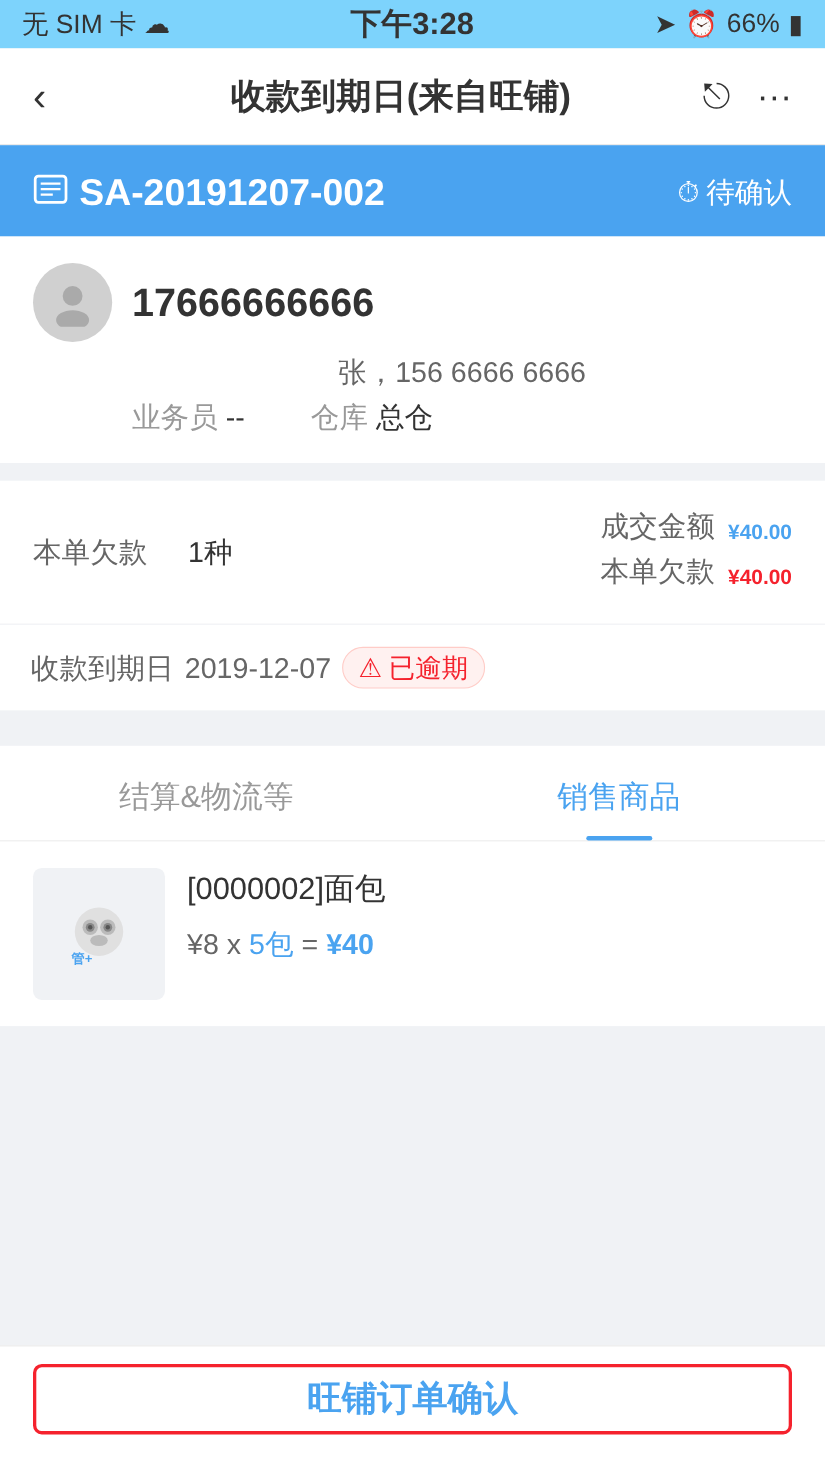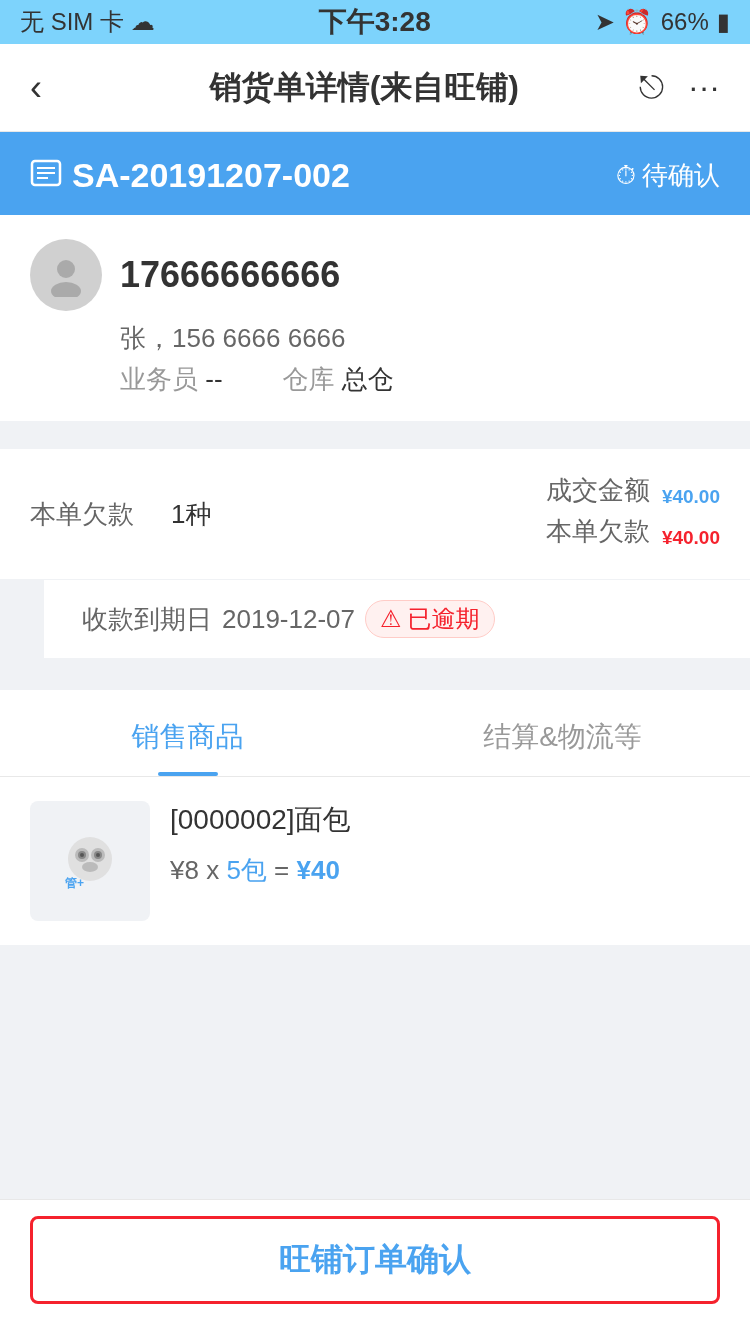--- a/index.html
+++ b/index.html
@@ -89,21 +89,22 @@
     }
     .order-date {
       color: rgba(255,255,255,0.92);
       font-size: 26px;
     }
 
     
     .customer-card {
       background: #fff;
       padding: 24px 30px;
-      margin-bottom: 12px;
+      margin-bottom: 0;
+      text-align: center;
     }
     .customer-top {
       display: flex;
       align-items: center;
       gap: 18px;
       margin-bottom: 10px;
     }
     .customer-avatar {
       width: 72px;
       height: 72px;
@@ -187,28 +188,27 @@
       color: #4aa3f0;
       font-weight: 700;
     }
     .amount-val.red {
       color: #f5222d;
     }
 
     
     .due-date-card {
       background: #fff;
-      padding: 20px 38px;
+      padding: 20px 28px;
       display: flex;
       align-items: center;
       gap: 10px;
       font-size: 26px;
       color: #666;
       border-top: 1px solid #f0f2f5;
-      margin-left: 44px;
     }
     .overdue-badge {
       display: inline-flex;
       align-items: center;
       gap: 6px;
       background: #fff1f0;
       border: 1px solid #ffccc7;
       color: #f5222d;
       border-radius: 20px;
       padding: 2px 14px;
@@ -289,21 +289,21 @@
     .bottom-bar {
       position: fixed;
       bottom: 0;
       width: 750px;
       background: #fff;
       padding: 16px 30px 30px;
       border-top: 1px solid #e8e8e8;
     }
     .confirm-btn {
       width: 100%;
-      height: 88px;
+      height: 64px;
       border: 3px solid #f5222d;
       border-radius: 8px;
       background: #fff;
       color: #4aa3f0;
       font-size: 32px;
       font-weight: 600;
       cursor: pointer;
       display: flex;
       align-items: center;
       justify-content: center;
@@ -320,21 +320,21 @@
   <div class="status-right">
     <span>➤</span>
     <span>⏰</span>
     <span>66%</span>
     <span>▮</span>
   </div>
 </div>
 
 <div class="nav-bar">
   <div class="nav-back">‹</div>
-  <div class="nav-title">销货单详情(来自旺铺)</div>
+  <div class="nav-title">收款到期日(来自旺铺)</div>
   <div class="nav-actions">
     <span class="nav-icon">⎋</span>
     <span class="nav-icon">···</span>
   </div>
 </div>
 
 <div class="order-header">
   <div class="order-header-top">
     <div class="order-id">
       <span>
@@ -403,22 +403,22 @@
   <span>2019-12-07</span>
   <span class="overdue-badge">
     <span style="color:#f5222d;">⚠</span>
     <span>已逾期</span>
   </span>
 </div>
 
 <div class="divider"></div>
 
 <div class="tabs-bar">
+  <div class="tab-item">结算&amp;物流等</div>
   <div class="tab-item active">销售商品</div>
-  <div class="tab-item">结算&amp;物流等</div>
 </div>
 
 <div class="product-card">
   <div class="product-thumb">
     <svg width="70" height="60" viewBox="0 0 70 60" fill="none">
 
       <circle cx="35" cy="28" r="22" fill="#e0e0e0"></circle>
       <circle cx="27" cy="24" r="7" fill="#bbb"></circle>
       <circle cx="43" cy="24" r="7" fill="#bbb"></circle>
       <circle cx="27" cy="24" r="4" fill="#888"></circle>

